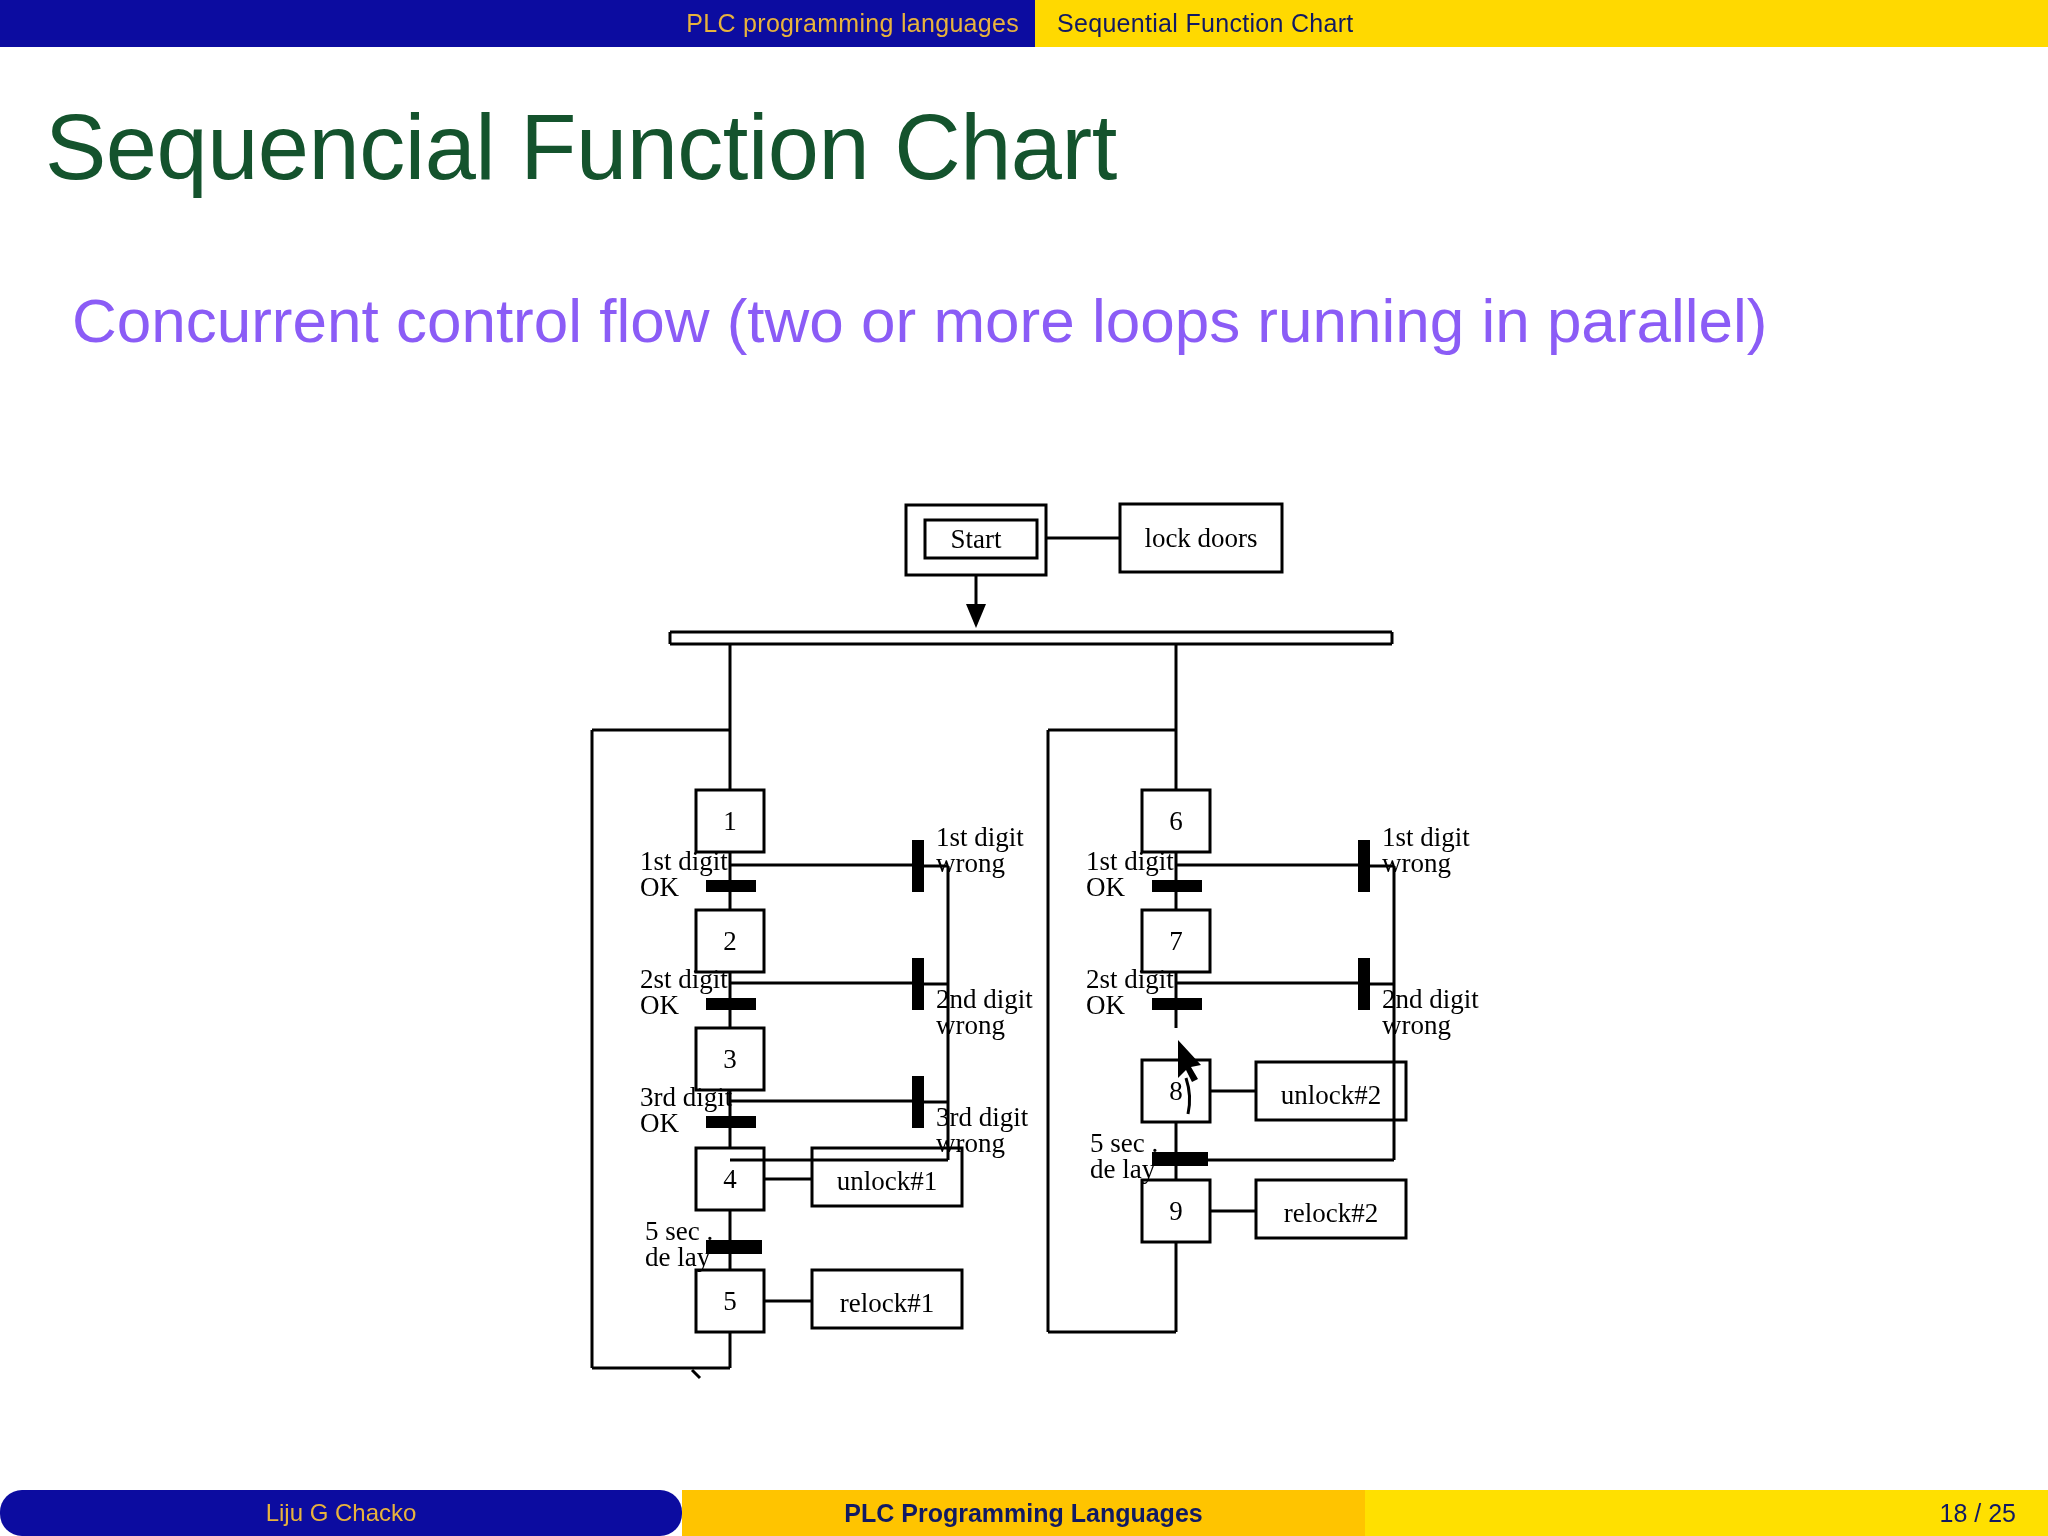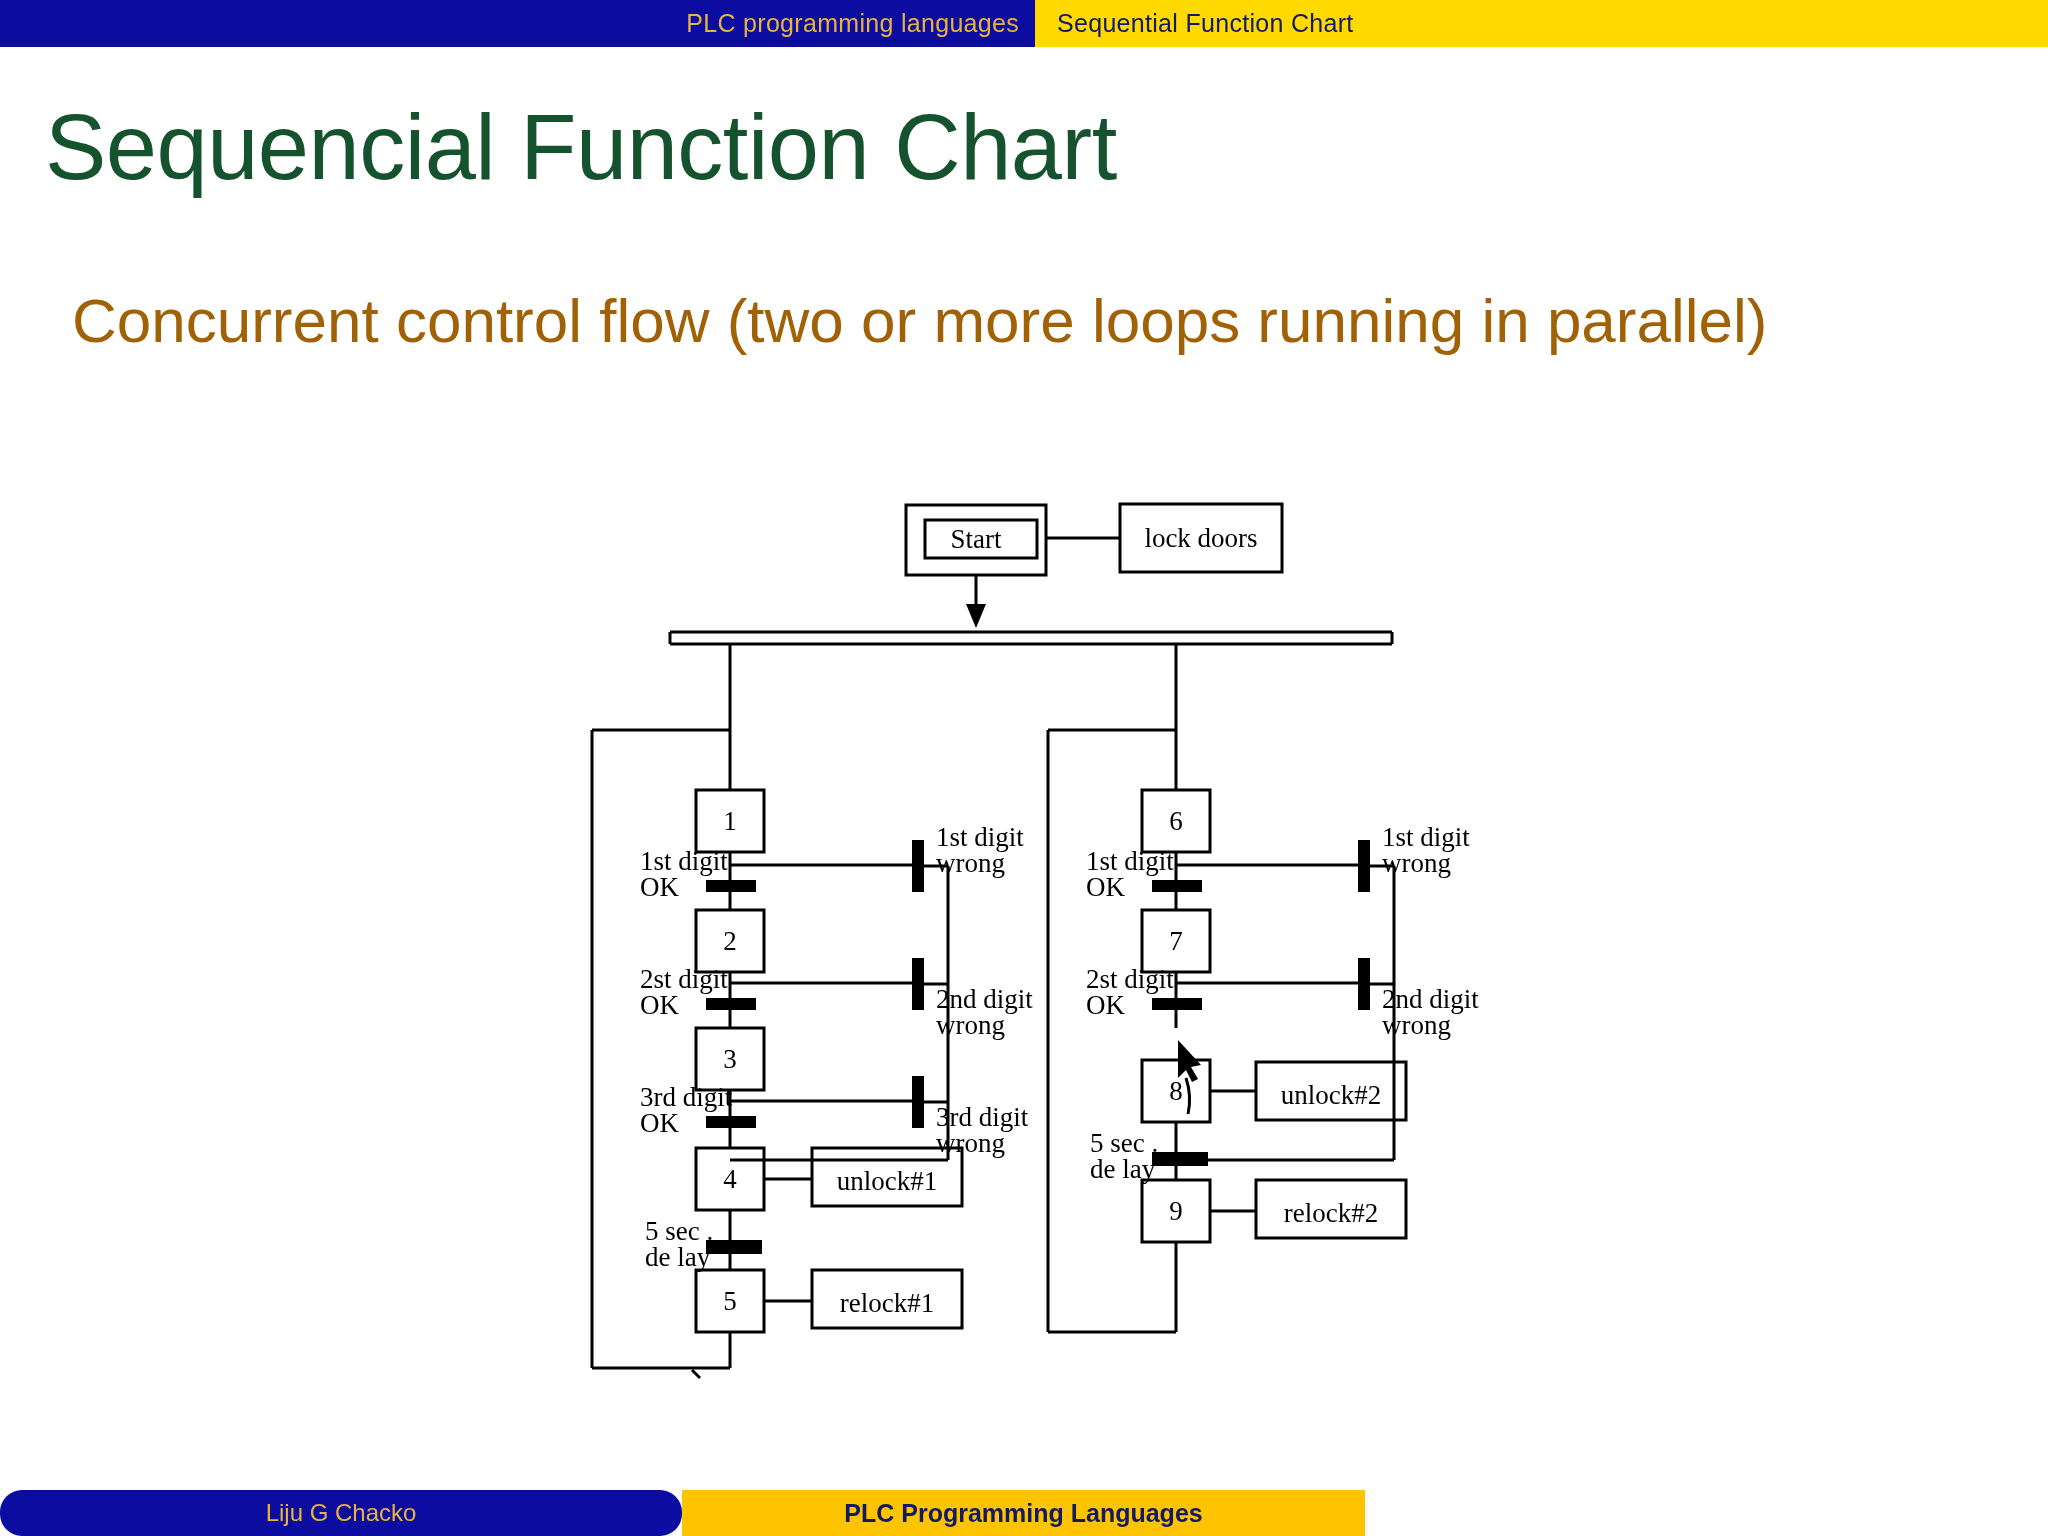--- a/index.html
+++ b/index.html
@@ -34,21 +34,21 @@
     position:absolute;left:45px;top:86px;
     font-size:92px;font-weight:400;color:#14532d;
     letter-spacing:-.5px;line-height:1;
     white-space:nowrap;
     margin-top:15px;
   }
 
   
   .slide-body{
     position:absolute;left:72px;top:284px;width:1900px;
-    font-size:62px;line-height:1.18;color:#a16207;
+    font-size:62px;line-height:1.18;color:#8b5cf6;
   }
 
   
   .diagram{
     position:absolute;left:0;top:480px;width:1680px;height:1010px;
   }
   .diagram svg{display:block;}
 
   
   .botbar{
@@ -244,13 +244,16 @@
 </svg>
 </div>
 
 <div class="botbar">
   <div class="bot-seg bot-blue">
     <span>Liju G Chacko</span>
   </div>
   <div class="bot-seg bot-gold">
     <span>PLC Programming Languages</span>
   </div>
+  <div class="bot-seg bot-yellow">
+    <span>18 / 25</span>
+  </div>
 </div>
 
 </body></html>

